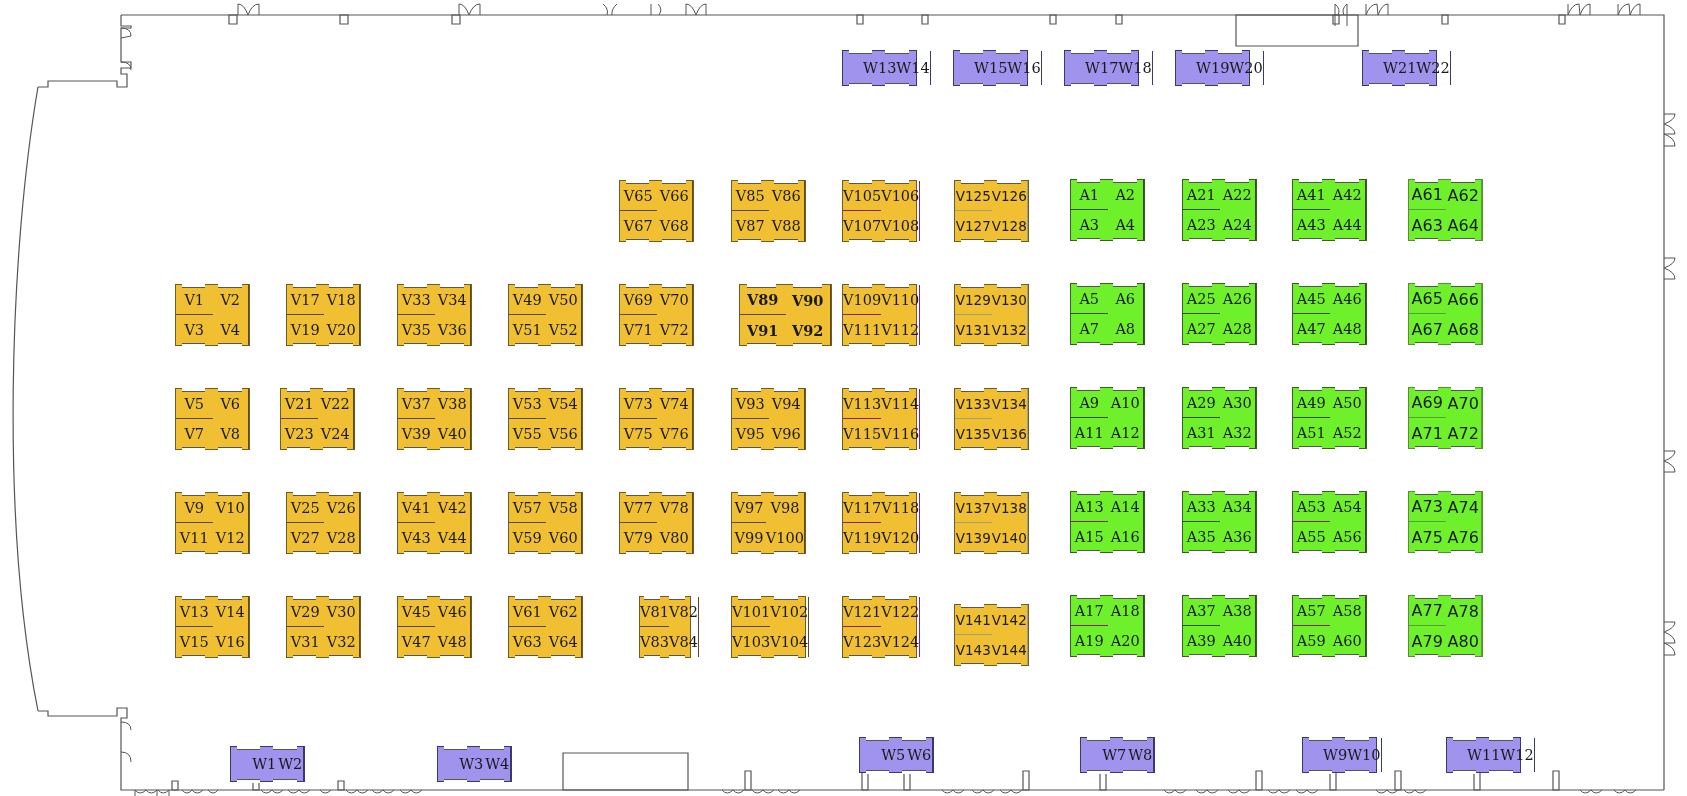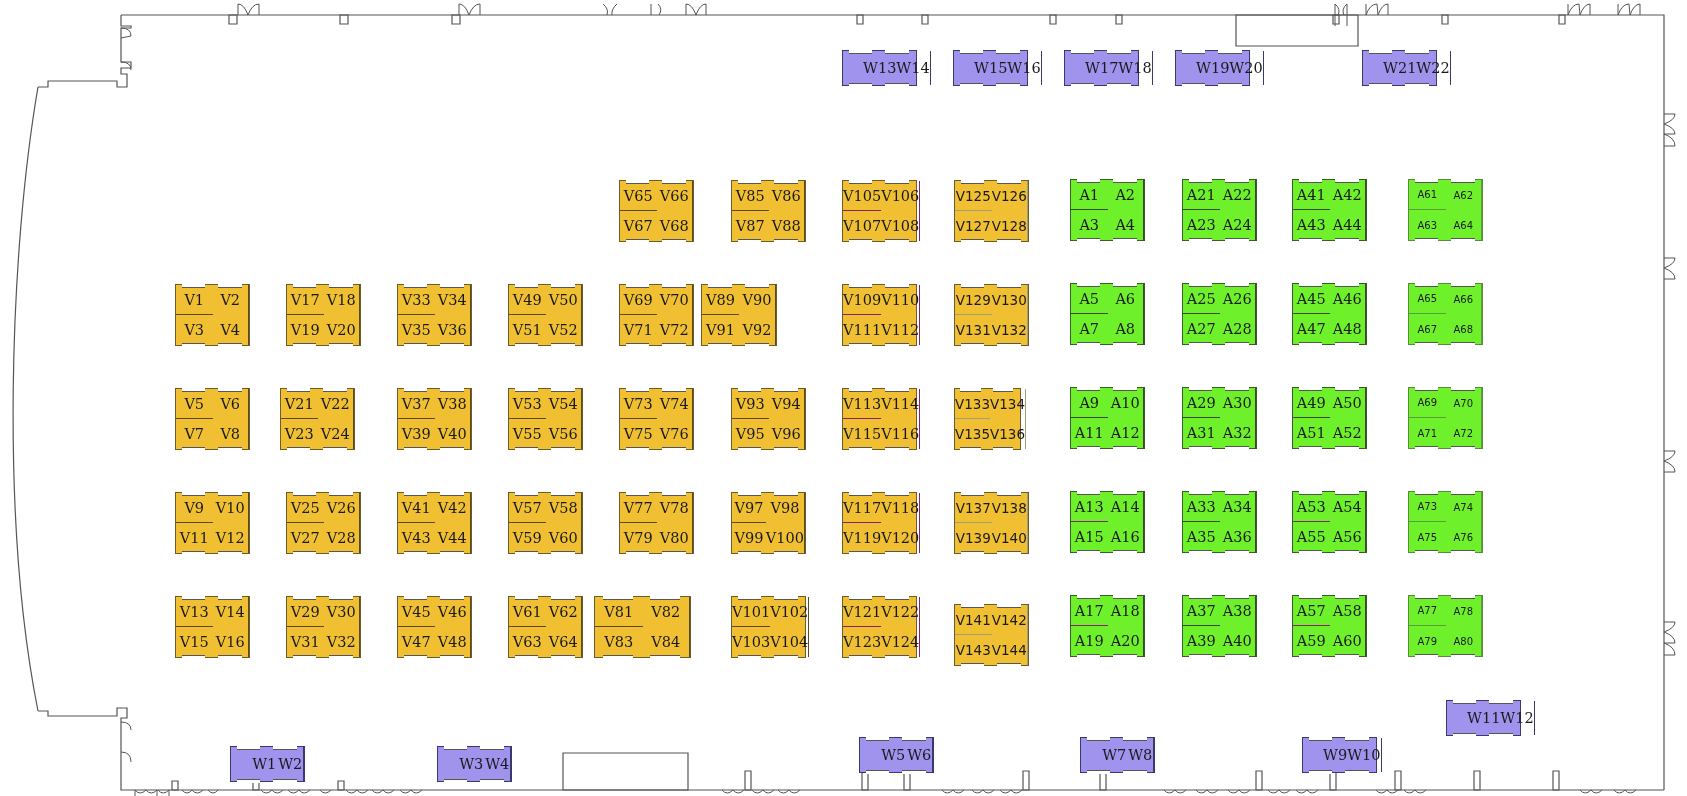--- a/index.html
+++ b/index.html
@@ -36,21 +36,21 @@
   .booth.four .cell:nth-child(n+3) { border-bottom:none; }
   .booth.two .cell { border-bottom:none; }
   .booth.v { background:#f0c032; border-color:#6e5c2a; }
   .booth.v-mag .cell { border-color:#8a1f6a; }
   .booth.v-light .cell { border-color:#9fa07a; }
   .booth.v-light .cell { font-family:"DejaVu Sans", "Liberation Sans", sans-serif; font-size:13.5px; }
   .booth.a { background:#6ef02a; border-color:#3a5c2a; }
   .booth.a .cell { border-color:#3a4a2a; }
   .booth.a-mag .cell { border-color:#3a4a2a; }
   .booth.a-mag .cell:nth-child(1), .booth.a-mag .cell:nth-child(2) { border-bottom-color:#8a1f6a; }
-  .booth.a-sans .cell { font-family:"DejaVu Sans", "Liberation Sans", sans-serif; font-size:10px; border-color:#5aa03a; }
+  .booth.a-sans .cell { font-family:"DejaVu Sans", "Liberation Sans", sans-serif; font-size:16px; border-color:#5aa03a; }
   .booth.a-sans { border-color:#5a8a3a; }
   .booth.w { background:#9f93ee; border-color:#3a3a6a; }
   .booth.w .cell { border-color:#3a3a6a; }
   svg line, svg path, svg rect, svg polyline { vector-effect:non-scaling-stroke; }
 </style>
 </head>
 <body>
 
 <div id="floor">
   <svg width="1687" height="796" viewBox="0 0 1687 796" style="position:absolute;left:0;top:0;">
@@ -368,21 +368,21 @@
         </div>
         <div class="cell">V69</div>
         <div class="cell">V70</div>
         <div class="cell">V71</div>
         <div class="cell">V72</div>
         <div class="notch-bot">
           <span style="left: 8%;"></span>
           <span style="left: 58%;"></span>
         </div>
       </div>
-      <div class="booth v v four" style="left: 701px; top: 284px; width: 76px; height: 62px;">
+      <div class="booth v v four" style="left: 739px; top: 284px; width: 93px; height: 62px; font-weight: bold;">
         <div class="notch-top">
           <span style="left: 8%;"></span>
           <span style="left: 58%;"></span>
         </div>
         <div class="cell">V89</div>
         <div class="cell">V90</div>
         <div class="cell">V91</div>
         <div class="cell">V92</div>
         <div class="notch-bot">
           <span style="left: 8%;"></span>
@@ -564,21 +564,21 @@
         </div>
         <div class="cell">V113</div>
         <div class="cell">V114</div>
         <div class="cell">V115</div>
         <div class="cell">V116</div>
         <div class="notch-bot">
           <span style="left: 8%;"></span>
           <span style="left: 58%;"></span>
         </div>
       </div>
-      <div class="booth v v-light four" style="left: 954px; top: 388px; width: 67px; height: 62px;">
+      <div class="booth v v-light four" style="left: 954px; top: 388px; width: 75px; height: 62px;">
         <div class="notch-top">
           <span style="left: 8%;"></span>
           <span style="left: 58%;"></span>
         </div>
         <div class="cell">V133</div>
         <div class="cell">V134</div>
         <div class="cell">V135</div>
         <div class="cell">V136</div>
         <div class="notch-bot">
           <span style="left: 8%;"></span>
@@ -858,21 +858,21 @@
         </div>
         <div class="cell">V61</div>
         <div class="cell">V62</div>
         <div class="cell">V63</div>
         <div class="cell">V64</div>
         <div class="notch-bot">
           <span style="left: 8%;"></span>
           <span style="left: 58%;"></span>
         </div>
       </div>
-      <div class="booth v v four" style="left: 594px; top: 596px; width: 97px; height: 62px;">
+      <div class="booth v v four" style="left: 639px; top: 596px; width: 52px; height: 62px;">
         <div class="notch-top">
           <span style="left: 8%;"></span>
           <span style="left: 58%;"></span>
         </div>
         <div class="cell">V81</div>
         <div class="cell">V82</div>
         <div class="cell">V83</div>
         <div class="cell">V84</div>
         <div class="notch-bot">
           <span style="left: 8%;"></span>
@@ -1030,21 +1030,21 @@
           <span style="left: 8%;"></span>
           <span style="left: 58%;"></span>
         </div>
         <div class="cell">W9</div>
         <div class="cell">W10</div>
         <div class="notch-bot">
           <span style="left: 8%;"></span>
           <span style="left: 58%;"></span>
         </div>
       </div>
-      <div class="booth w w two" style="left: 1446px; top: 700px; width: 75px; height: 36px;">
+      <div class="booth w w two" style="left: 1446px; top: 737px; width: 75px; height: 36px;">
         <div class="notch-top">
           <span style="left: 8%;"></span>
           <span style="left: 58%;"></span>
         </div>
         <div class="cell">W11</div>
         <div class="cell">W12</div>
         <div class="notch-bot">
           <span style="left: 8%;"></span>
           <span style="left: 58%;"></span>
         </div>

